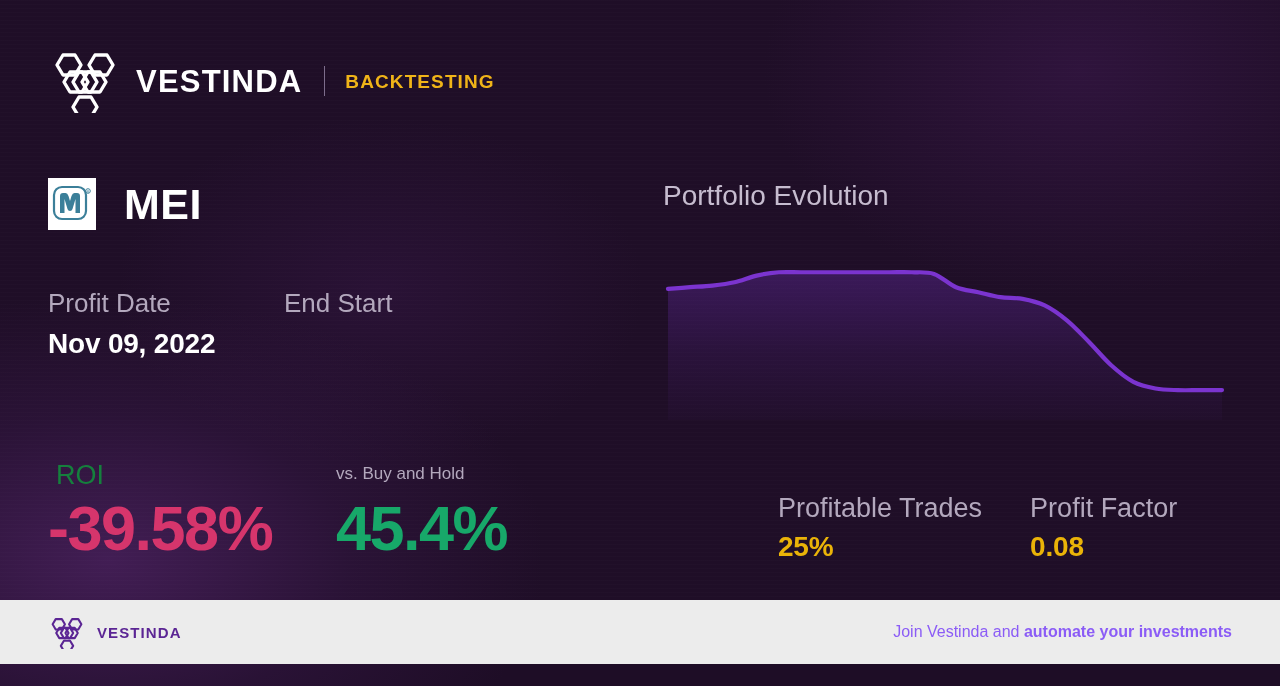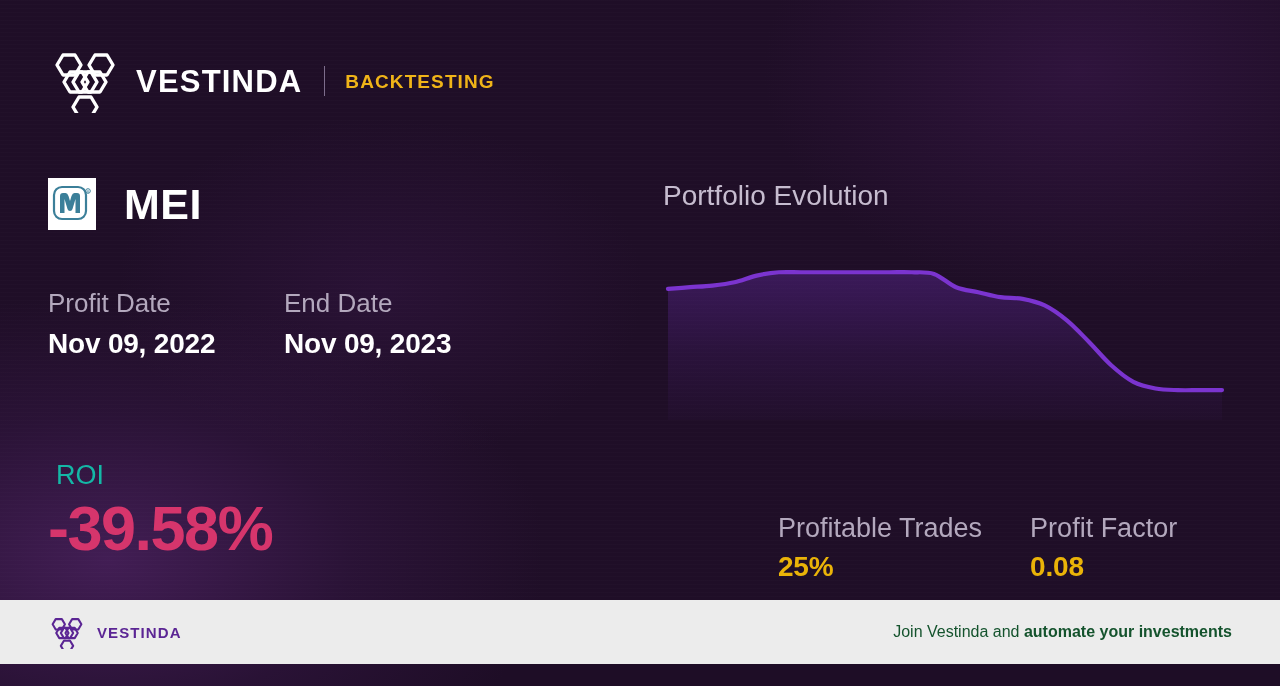--- a/index.html
+++ b/index.html
@@ -137,21 +137,21 @@
 
   
   .roi-area {
     position: absolute;
     left: 48px; top: 458px;
     display: flex;
     align-items: flex-end;
   }
   .roi-block { width: 288px; }
   .roi-label {
-    color: #14b8a6;
+    color: #15803d;
     font-size: 27px;
     font-weight: 400;
     line-height: 34px;
     padding-left: 8px;
   }
   .roi-value {
     color: #d6356c;
     font-size: 63px;
     font-weight: 700;
     line-height: 72px;
@@ -194,21 +194,20 @@
     position: absolute;
     left: 778px; top: 490px;
     display: flex;
   }
   .metric-block { margin-right: 48px; }
   .metric-label {
     color: #b3a8bd;
     font-size: 27px;
     font-weight: 400;
     line-height: 36px;
-    margin-top: 20px;
   }
   .metric-value {
     color: #eab308;
     font-size: 28px;
     font-weight: 700;
     line-height: 38px;
     margin-top: 2px;
     letter-spacing: -0.2px;
   }
 
@@ -230,21 +229,21 @@
   .footer-mark { width: 38px; height: 33px; display: block; }
   .footer-word {
     margin-left: 11px;
     color: #5b2594;
     font-size: 15px;
     font-weight: 700;
     letter-spacing: 1.1px;
     line-height: 1;
   }
   .footer-cta {
-    color: #14532d;
+    color: #8b5cf6;
     font-size: 16px;
     font-weight: 400;
     line-height: 1;
     text-align: right;
   }
   .footer-cta b { font-weight: 700; }
 </style>
 </head>
 <body>
 
@@ -283,29 +282,32 @@
     </span>
     <span class="ticker-name">MEI</span>
   </div>
 
   <div class="dates">
     <div class="date-block">
       <div class="date-label">Profit Date</div>
       <div class="date-value">Nov 09, 2022</div>
     </div>
     <div class="date-block">
-      <div class="date-label">End Date</div>
-      <div class="date-value">Nov 09, 2023</div>
+      <div class="date-label">End Start</div>
     </div>
   </div>
 
   <div class="roi-area">
     <div class="roi-block">
       <div class="roi-label">ROI</div>
       <div class="roi-value">-39.58%</div>
+    </div>
+    <div class="bh-block">
+      <div class="bh-label">vs. Buy and Hold</div>
+      <div class="bh-value">45.4%</div>
     </div>
   </div>
 
   <div class="chart-title">Portfolio Evolution</div>
   <div class="chart-wrap">
     <svg viewBox="0 0 570 190" preserveAspectRatio="none">
       <defs>
         <linearGradient id="areaFill" x1="0" y1="0" x2="0" y2="1">
           <stop offset="0%" stop-color="#7b34cf" stop-opacity="0.30"></stop>
           <stop offset="55%" stop-color="#7b34cf" stop-opacity="0.12"></stop>

